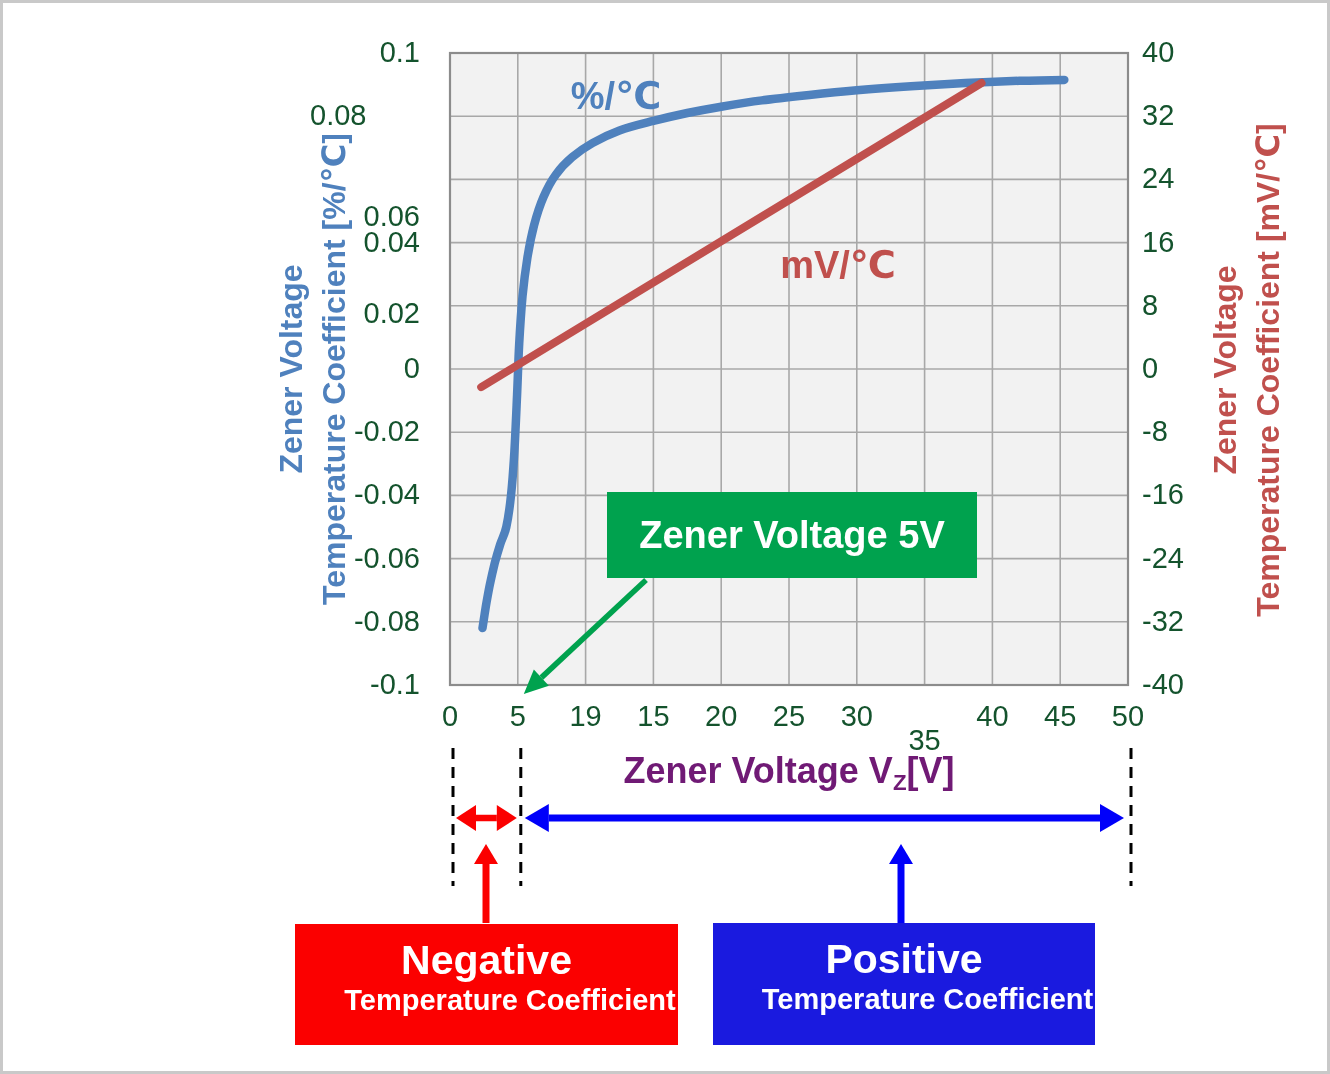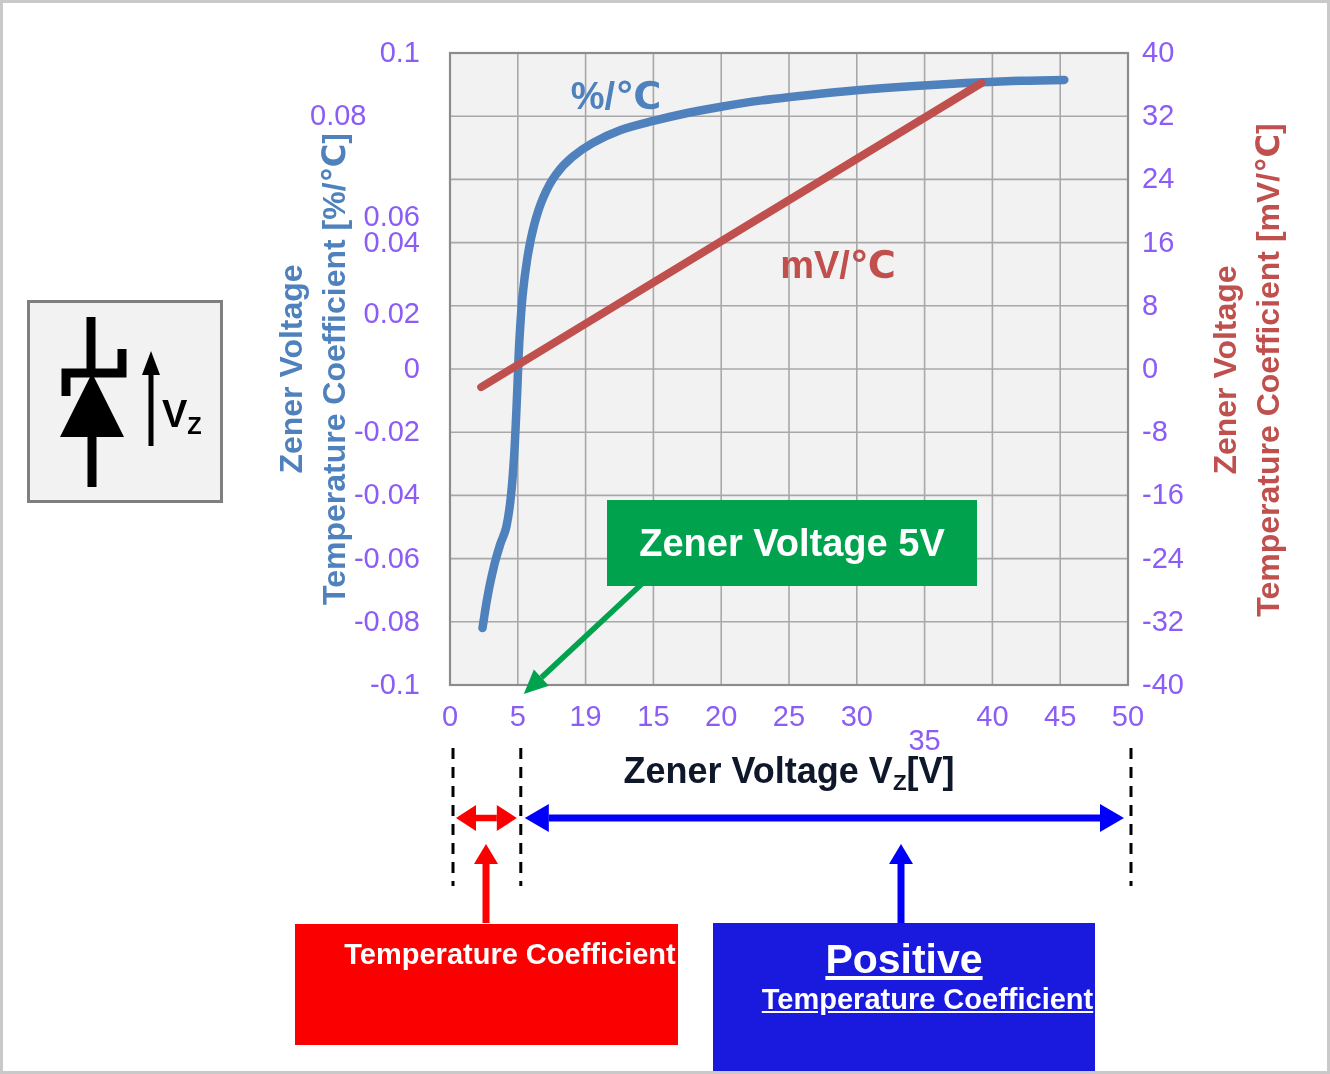--- a/index.html
+++ b/index.html
@@ -2,43 +2,43 @@
 <html><head>
 <meta charset="utf-8">
 <style>
   html,body{margin:0;padding:0;background:#ffffff;}
   #stage{
     position:relative;width:1330px;height:1074px;background:#ffffff;
     font-family:"Liberation Sans","DejaVu Sans",sans-serif;
     box-shadow:inset 0 0 0 3px #c9c9c9;overflow:hidden;
   }
   #gfx{position:absolute;left:0;top:0;z-index:1;}
-  .ticklbl{position:absolute;font-size:29px;color:#8b5cf6;white-space:nowrap;z-index:2;}
+  .ticklbl{position:absolute;font-size:29px;color:#14532d;white-space:nowrap;z-index:2;}
   .axis-title-v{
     position:absolute;font-weight:bold;font-size:32px;white-space:nowrap;z-index:2;
     transform:translate(-50%,-50%) rotate(-90deg);
   }
   .curve-label{position:absolute;font-weight:bold;font-size:38px;z-index:2;
     transform:translate(-50%,-50%);white-space:nowrap;}
-  .x-title{position:absolute;font-weight:bold;font-size:36px;color:#0f172a;z-index:2;
+  .x-title{position:absolute;font-weight:bold;font-size:36px;color:#701a75;z-index:2;
     transform:translate(-50%,-50%);white-space:nowrap;}
   .sub{font-size:0.62em;vertical-align:-0.28em;font-weight:inherit;}
   .callout{
     position:absolute;left:607px;top:492px;width:370px;height:86px;z-index:3;
     display:flex;align-items:center;justify-content:center;
-    color:#fff;font-weight:bold;font-size:38px;white-space:nowrap;margin-top:8px;
+    color:#fff;font-weight:bold;font-size:38px;white-space:nowrap;
   }
   .region-box{
     position:absolute;z-index:3;color:#fff;text-align:center;padding-top:14px;
     box-sizing:border-box;
   }
   .region-box .big{font-weight:bold;font-size:41px;line-height:1.12;}
   .region-box .small{font-weight:bold;font-size:29px;line-height:1.15;margin-left:47px;}
   #neg-box{left:295px;top:924px;width:383px;height:121px;}
-  #pos-box{left:713px;top:923px;width:382px;height:148px;text-decoration:underline;}
+  #pos-box{left:713px;top:923px;width:382px;height:122px;}
   #icon-panel{
     position:absolute;left:27px;top:300px;width:196px;height:203px;z-index:2;
     background:#f2f2f2;border:3px solid #7f7f7f;box-sizing:border-box;
   }
   #icon-panel svg{position:absolute;left:0;top:0;}
   #vz-label{position:absolute;left:132px;top:90px;font-weight:bold;font-size:38px;color:#000;}
 </style>
 </head>
 <body>
 
@@ -95,40 +95,28 @@
 
   <div class="x-title" style="left:789px;top:773px;">
     <span>Zener Voltage V</span><span class="sub">Z</span><span>[V]</span>
   </div>
 
   <div class="callout" style="background:#00a24e;">
     <span>Zener Voltage 5V</span>
   </div>
 
   <div class="region-box" id="neg-box" style="background:#fb0000;">
+    <div class="big">Negative</div>
     <div class="small">Temperature Coefficient</div>
   </div>
   <div class="region-box" id="pos-box" style="background:#1a1adf;">
     <div class="big">Positive</div>
     <div class="small">Temperature Coefficient</div>
   </div>
 
-  <div id="icon-panel">
-    <svg width="190" height="197" viewBox="0 0 190 197">
-      <line x1="61" y1="14" x2="61" y2="70" stroke="#000" stroke-width="9"></line>
-      <path d="M92 46 L92 70 L36 70 L36 93" fill="none" stroke="#000" stroke-width="9"></path>
-      <path d="M62 70 L30 134 L94 134 Z" fill="#000"></path>
-      <line x1="62" y1="134" x2="62" y2="184" stroke="#000" stroke-width="9"></line>
-      <line x1="121" y1="143" x2="121" y2="68" stroke="#000" stroke-width="5"></line>
-      <polygon points="121,48 112,72 130,72" fill="#000"></polygon>
-    </svg>
-    <div id="vz-label">
-      <span>V</span><span class="sub">Z</span>
-    </div>
-  </div>
 
 <div class="ticklbl" style="left: 310px; width: 110px; text-align: right; top: 53px; transform: translateY(-52%);">0.1</div>
     <div class="ticklbl" style="left: 310px; width: 110px; text-align: left; top: 116.2px; transform: translateY(-52%);">0.08</div>
     <div class="ticklbl" style="left: 310px; width: 110px; text-align: right; top: 179.4px; transform: translateY(-52%); margin-top: 38px;">0.06</div>
     <div class="ticklbl" style="left: 310px; width: 110px; text-align: right; top: 242.6px; transform: translateY(-52%);">0.04</div>
     <div class="ticklbl" style="left: 310px; width: 110px; text-align: right; top: 305.8px; transform: translateY(-52%); margin-top: 8px;">0.02</div>
     <div class="ticklbl" style="left: 310px; width: 110px; text-align: right; top: 369px; transform: translateY(-52%);">0</div>
     <div class="ticklbl" style="left: 310px; width: 110px; text-align: right; top: 432.2px; transform: translateY(-52%);">-0.02</div>
     <div class="ticklbl" style="left: 310px; width: 110px; text-align: right; top: 495.4px; transform: translateY(-52%);">-0.04</div>
     <div class="ticklbl" style="left: 310px; width: 110px; text-align: right; top: 558.6px; transform: translateY(-52%);">-0.06</div>

